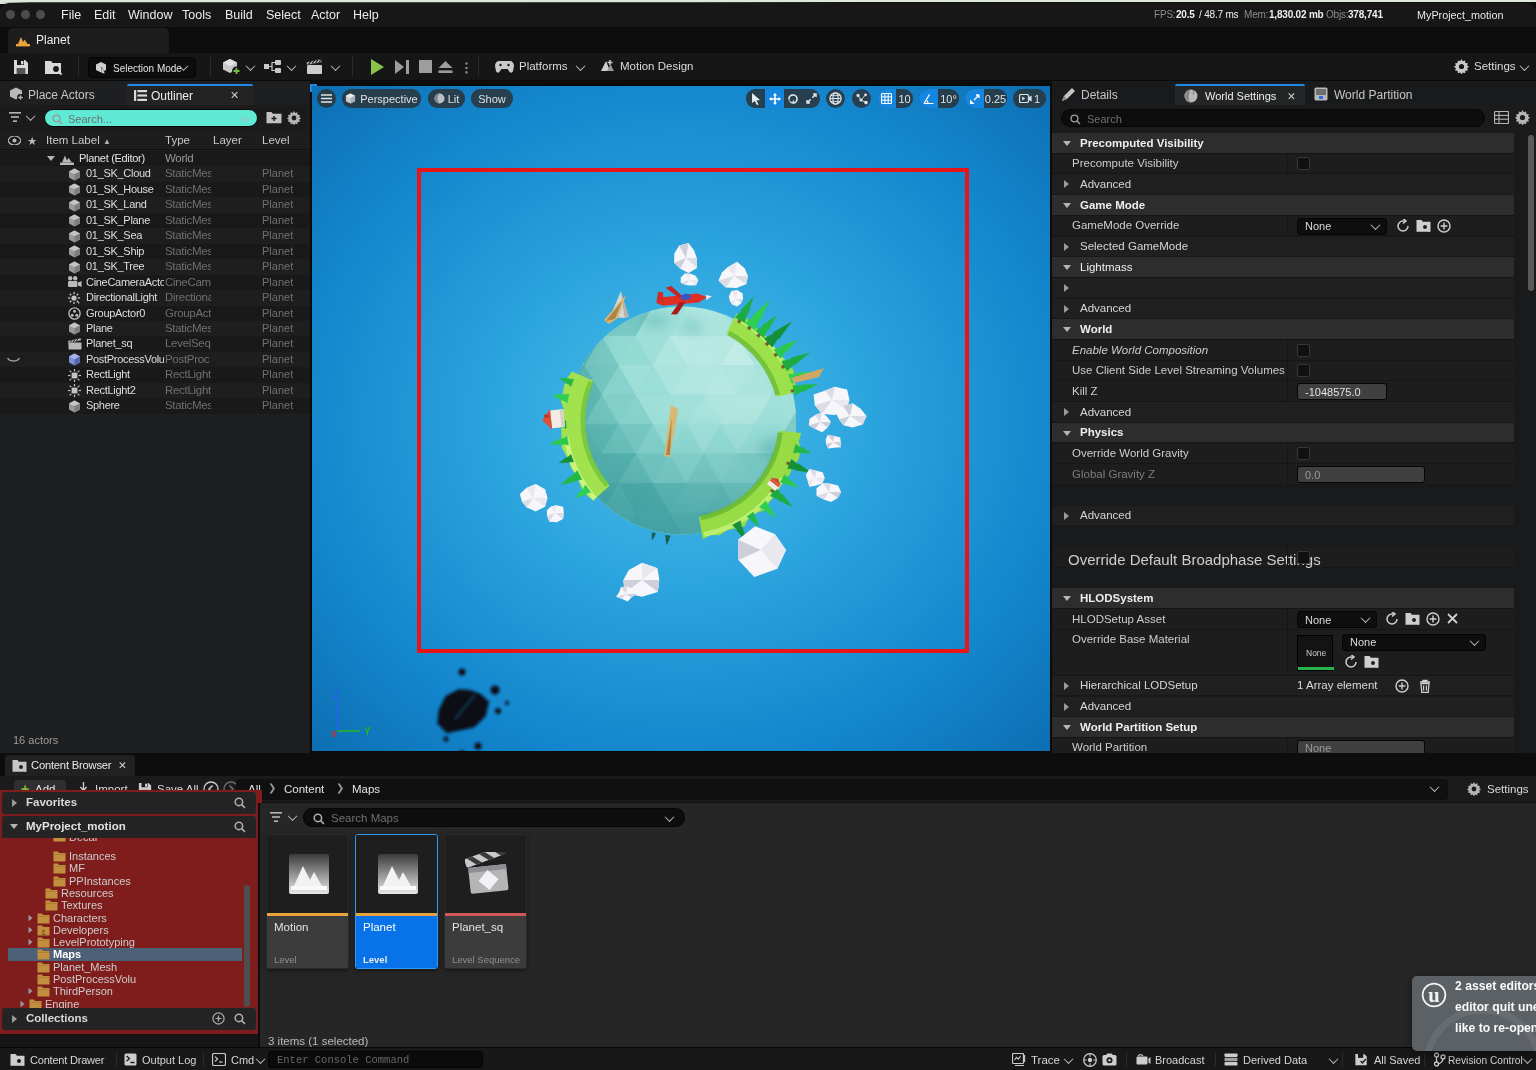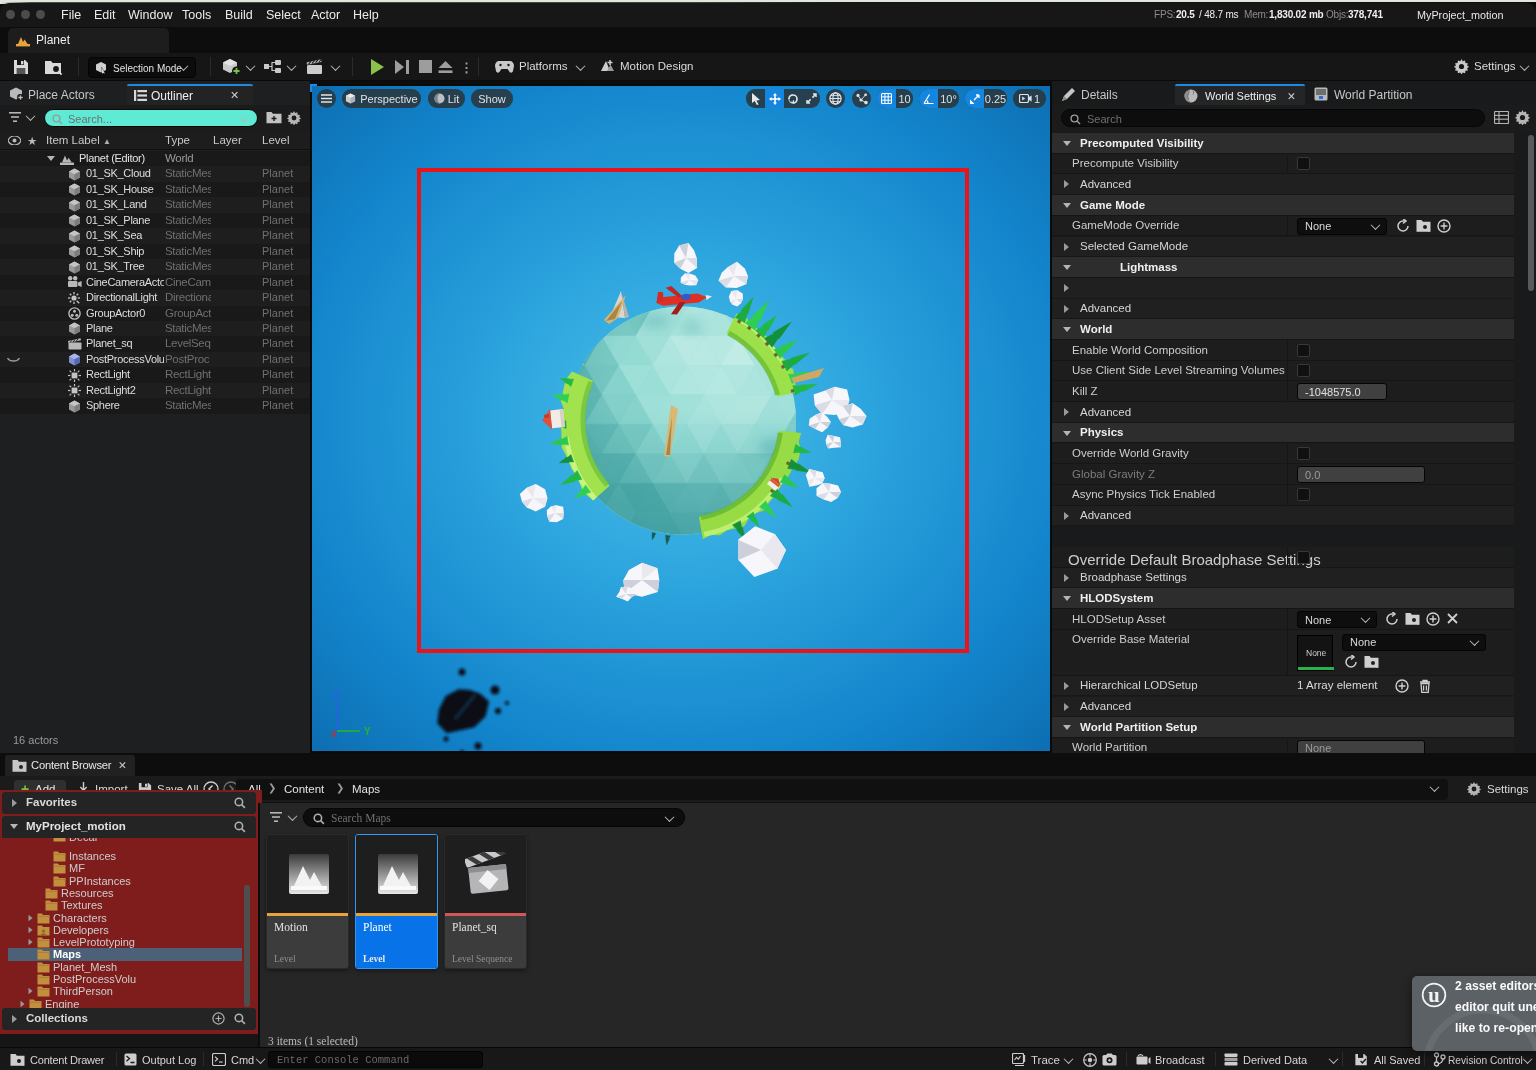--- a/index.html
+++ b/index.html
@@ -959,35 +959,35 @@
             <path d="M7,3.6 V10.4 M3.6,7 H10.4" stroke="#cfcfcf" stroke-width="1.4"></path>
           </svg>
         </span>
 </div>
 <div class="abs" style="left:0;top:155.5px;width:462px;height:20.7px;background:#202020;border-bottom:1px solid #181818;">
 <span class="tri-r" style="position:absolute;left:12px;top:6px;"></span>
 <span class="abs txt" style="left:28px;top:3.5px;font-size:11.5px;color:#d6d6d6;">Selected GameMode</span>
 </div>
 <div class="abs" style="left:0;top:176.2px;width:462px;height:20.7px;background:#2d2d2d;border-bottom:1px solid #151515;">
 <span class="tri-d" style="position:absolute;left:11px;top:8px;"></span>
-<span class="abs txt" style="left:28px;top:3.5px;font-size:11.5px;font-weight:bold;color:#efefef;margin-left:40px;">Lightmass</span>
+<span class="abs txt" style="left:28px;top:3.5px;font-size:11.5px;font-weight:normal;color:#efefef;">Lightmass</span>
       </div>
 <div class="abs" style="left:0;top:196.9px;width:462px;height:20.7px;background:#202020;border-bottom:1px solid #181818;">
 <span class="tri-r" style="position:absolute;left:12px;top:6px;"></span>
 <span class="abs txt" style="left:28px;top:3.5px;font-size:11.5px;color:#d6d6d6;margin-top:41px;">Lightmass Settings</span>
 </div>
 <div class="abs" style="left:0;top:217.6px;width:462px;height:20.7px;background:#202020;border-bottom:1px solid #181818;">
 <span class="tri-r" style="position:absolute;left:12px;top:6px;"></span>
 <span class="abs txt" style="left:28px;top:3.5px;font-size:11.5px;color:#d6d6d6;">Advanced</span>
 </div>
 <div class="abs" style="left:0;top:238.3px;width:462px;height:20.7px;background:#2d2d2d;border-bottom:1px solid #151515;">
 <span class="tri-d" style="position:absolute;left:11px;top:8px;"></span>
 <span class="abs txt" style="left:28px;top:3.5px;font-size:11.5px;font-weight:bold;color:#efefef;">World</span>
       </div>
-<div class="abs" style="left:0;top:259.0px;width:462px;height:20.7px;background:#1d1d1d;border-bottom:1px solid #161616;">
+<div class="abs" style="left:0;top:259.0px;width:462px;height:20.7px;background:#1d1d1d;border-bottom:1px solid #161616;font-style:italic;">
 <span class="abs txt" style="left:20px;top:3.5px;font-size:11.5px;color:#cdcdcd;">Enable World Composition</span>
 <div class="abs" style="left:235px;top:0;width:1px;height:20.7px;background:#161616;"></div>
 <div class="cb abs" style="left:245px;top:3.5px;"></div>
 </div>
 <div class="abs" style="left:0;top:279.7px;width:462px;height:20.7px;background:#1d1d1d;border-bottom:1px solid #161616;">
 <span class="abs txt" style="left:20px;top:3.5px;font-size:11.5px;color:#cdcdcd;">Use Client Side Level Streaming Volumes</span>
 <div class="abs" style="left:235px;top:0;width:1px;height:20.7px;background:#161616;"></div>
 <div class="cb abs" style="left:245px;top:3.5px;"></div>
 </div>
 <div class="abs" style="left:0;top:300.4px;width:462px;height:20.7px;background:#1d1d1d;border-bottom:1px solid #161616;">
@@ -1006,37 +1006,28 @@
 </div>
 <div class="abs" style="left:0;top:341.8px;width:462px;height:20.7px;background:#2d2d2d;border-bottom:1px solid #151515;">
 <span class="tri-d" style="position:absolute;left:11px;top:8px;"></span>
 <span class="abs txt" style="left:28px;top:3.5px;font-size:11.5px;font-weight:bold;color:#efefef;">Physics</span>
       </div>
 <div class="abs" style="left:0;top:383.2px;width:462px;height:20.7px;background:#1d1d1d;border-bottom:1px solid #161616;">
 <span class="abs txt" style="left:20px;top:3.5px;font-size:11.5px;color:#7c7c7c;">Global Gravity Z</span>
 <div class="abs" style="left:235px;top:0;width:1px;height:20.7px;background:#161616;"></div>
 <div class="inp abs" style="left:245px;top:2px;width:128px;color:#9a9a9a;">0.0</div>
 </div>
-<div class="abs" style="left:0;top:403.9px;width:462px;height:20.7px;background:#1d1d1d;border-bottom:1px solid #161616;">
-<span class="abs txt" style="left:20px;top:3.5px;font-size:11.5px;color:#cdcdcd;">Async Physics Tick Enabled</span>
-<div class="abs" style="left:235px;top:0;width:1px;height:20.7px;background:#161616;"></div>
-<div class="cb abs" style="left:245px;top:3.5px;"></div>
-</div>
 <div class="abs" style="left:0;top:424.6px;width:462px;height:20.7px;background:#202020;border-bottom:1px solid #181818;">
 <span class="tri-r" style="position:absolute;left:12px;top:6px;"></span>
 <span class="abs txt" style="left:28px;top:3.5px;font-size:11.5px;color:#d6d6d6;">Advanced</span>
 </div>
 <div class="abs" style="left:0;top:466.0px;width:462px;height:20.7px;background:#1d1d1d;border-bottom:1px solid #161616;">
 <span class="abs txt" style="left:16px;top:3.5px;font-size:15px;color:#cdcdcd;">Override Default Broadphase Settings</span>
 <div class="abs" style="left:235px;top:0;width:1px;height:20.7px;background:#161616;"></div>
 <div class="cb abs" style="left:245px;top:3.5px;"></div>
-</div>
-<div class="abs" style="left:0;top:486.7px;width:462px;height:20.7px;background:#202020;border-bottom:1px solid #181818;">
-<span class="tri-r" style="position:absolute;left:12px;top:6px;"></span>
-<span class="abs txt" style="left:28px;top:3.5px;font-size:11.5px;color:#d6d6d6;">Broadphase Settings</span>
 </div>
 <div class="abs" style="left:0;top:507.4px;width:462px;height:20.7px;background:#2d2d2d;border-bottom:1px solid #151515;">
 <span class="tri-d" style="position:absolute;left:11px;top:8px;"></span>
 <span class="abs txt" style="left:28px;top:3.5px;font-size:11.5px;font-weight:bold;color:#efefef;">HLODSystem</span>
       </div>
 <div class="abs" style="left:0;top:528.1px;width:462px;height:20.7px;background:#1d1d1d;border-bottom:1px solid #161616;">
 <span class="abs txt" style="left:20px;top:3.5px;font-size:11.5px;color:#cdcdcd;">HLODSetup Asset</span>
 <div class="abs" style="left:235px;top:0;width:1px;height:20.7px;background:#161616;"></div>
 <div class="drop abs" style="left:245px;top:2px;width:80px;">None<span class="chev"></span></div>
 <span class="abs" style="left:333px;top:3px;">
@@ -1309,21 +1300,21 @@
           </span>
           <span class="abs" style="left:232px;top:5px;">
             <svg width="12" height="12" viewBox="0 0 11 11">
               <circle cx="4.5" cy="4.5" r="3.4" fill="none" stroke="#b0b0b0" stroke-width="1.4"></circle>
               <line x1="7" y1="7" x2="10" y2="10" stroke="#b0b0b0" stroke-width="1.4"></line>
             </svg>
           </span>
         </div>
 </div>
 <div class="abs" style="left:258px;top:50px;width:2px;height:244px;background:#0c0c0c;"></div>
-<div class="abs" style="left:260px;top:50px;width:1276px;height:244px;background:#262626;font-family:Liberation Serif, serif;">
+<div class="abs" style="left:260px;top:50px;width:1276px;height:244px;background:#262626;">
 <svg class="abs" style="left:10px;top:9px;" width="14" height="11" viewBox="0 0 14 11">
           <rect y="0" width="12" height="1.6" fill="#b5b5b5"></rect>
           <rect y="4.2" x="2" width="8" height="1.6" fill="#b5b5b5"></rect>
           <rect y="8.4" x="4" width="4" height="1.6" fill="#b5b5b5"></rect>
         </svg>
 <span class="chev" style="position:absolute;left:29px;top:11px;"></span>
 <div class="abs" style="left:43px;top:5px;width:382px;height:19px;background:#0d0d0d;border-radius:9px;border:1px solid #060606;">
           <span class="abs" style="left:9px;top:4px;">
             <svg width="12" height="12" viewBox="0 0 11 11">
               <circle cx="4.5" cy="4.5" r="3.4" fill="none" stroke="#b0b0b0" stroke-width="1.4"></circle>

